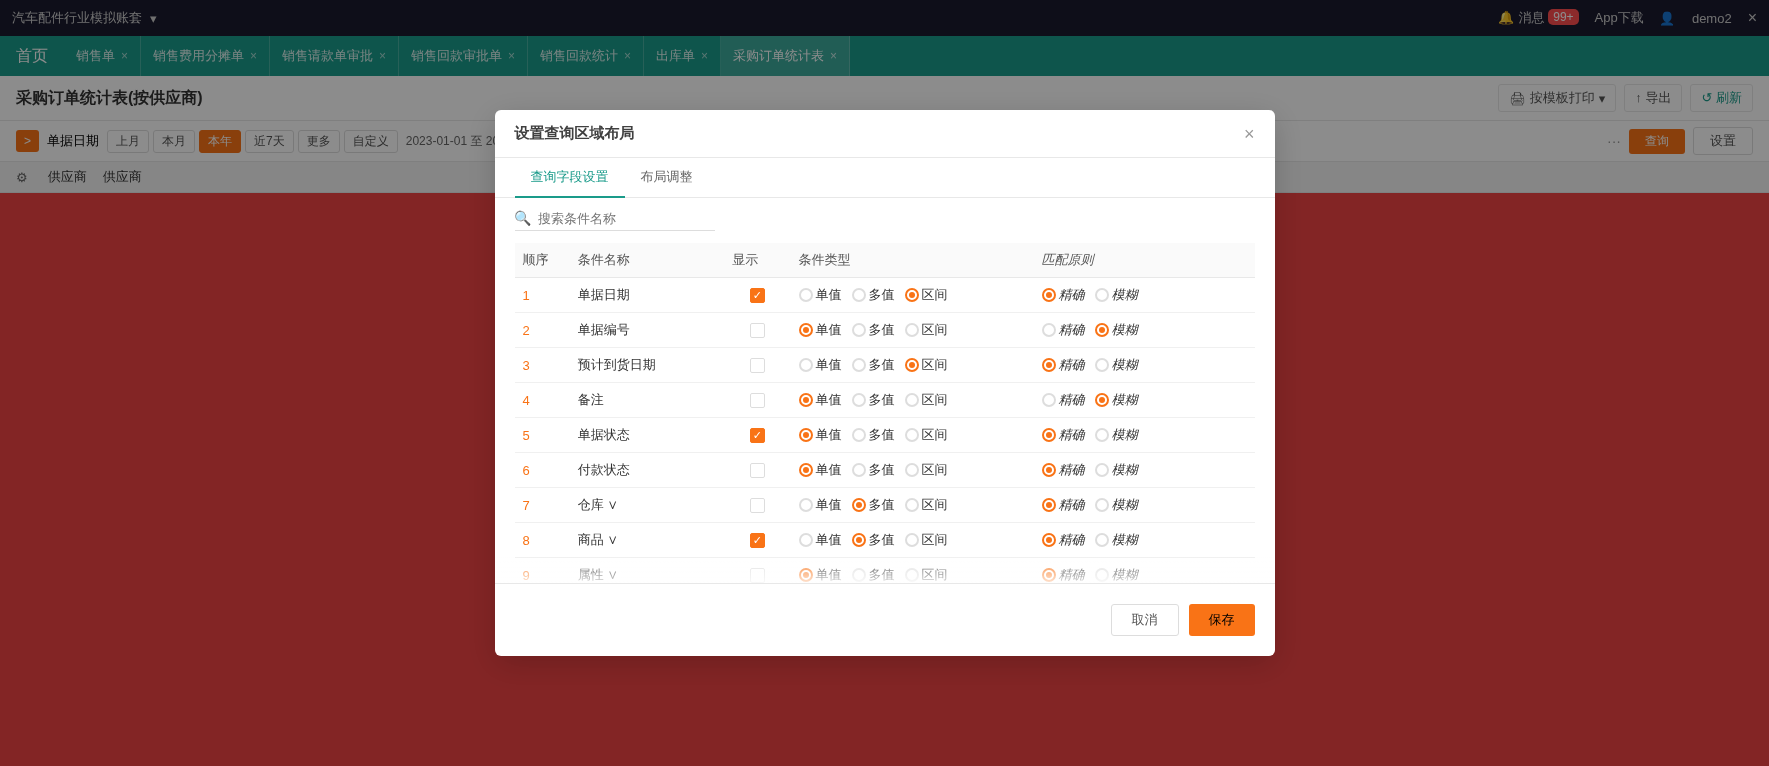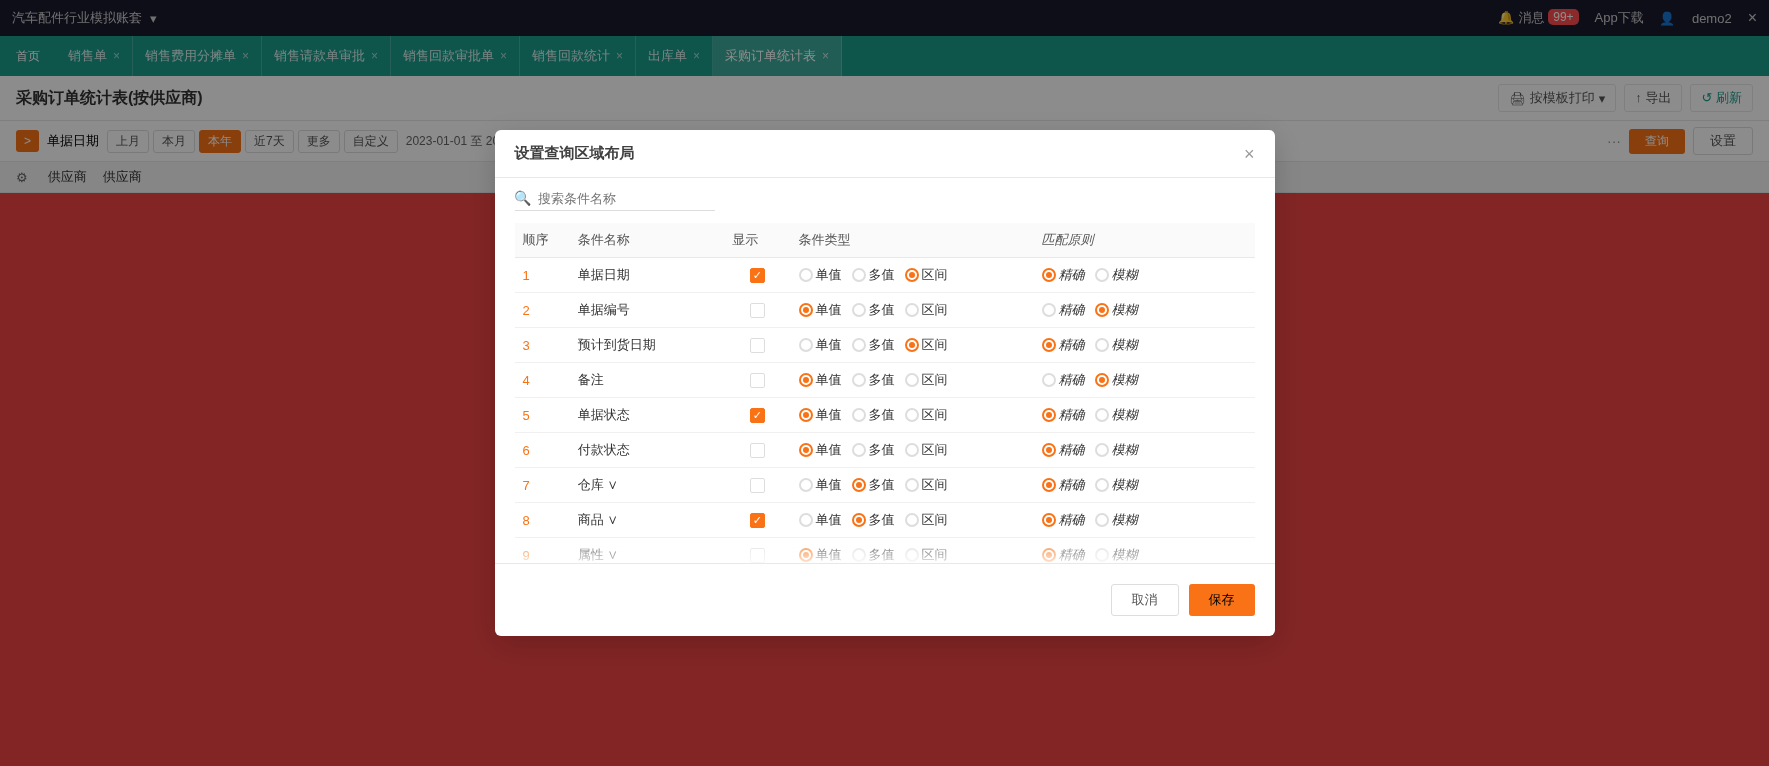--- a/index.html
+++ b/index.html
@@ -27,21 +27,21 @@
       display: flex;
       align-items: center;
       padding: 0 0;
     }
     .nav-item {
       padding: 0 16px;
       height: 40px;
       display: flex;
       align-items: center;
       color: #fff;
-      font-size: 12px;
+      font-size: 16px;
       cursor: pointer;
       white-space: nowrap;
     }
     .nav-tab {
       padding: 0 12px;
       height: 40px;
       display: flex;
       align-items: center;
       color: rgba(255,255,255,0.85);
       font-size: 13px;
@@ -402,20 +402,28 @@
 </div>
 
 <div class="overlay">
   <div class="modal">
 
     <div class="modal-header">
       <span class="modal-title">设置查询区域布局</span>
       <span class="modal-close">×</span>
     </div>
 
+    <div class="modal-tabs">
+      <div class="modal-tab active">
+        <span>查询字段设置</span>
+      </div>
+      <div class="modal-tab">
+        <span>布局调整</span>
+      </div>
+    </div>
 
     <div class="modal-search">
       <div class="modal-search-wrap">
         <span class="search-icon">🔍</span>
         <input class="modal-search-input" type="text" placeholder="搜索条件名称" style="">
       </div>
     </div>
 
     <div class="modal-table scroll-fade" style="max-height:340px;">
       <table>

